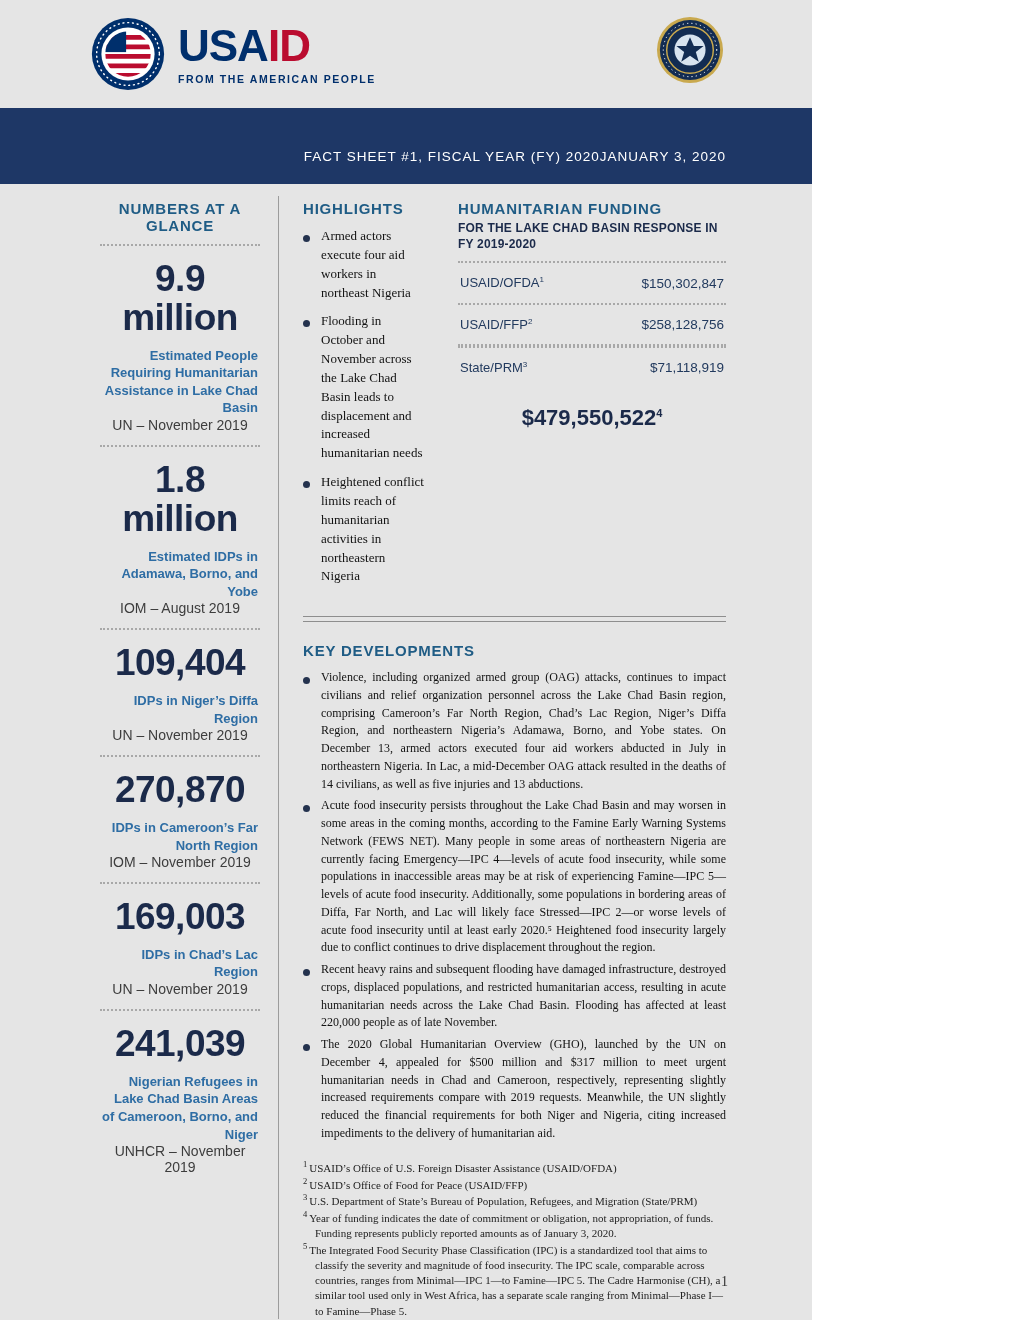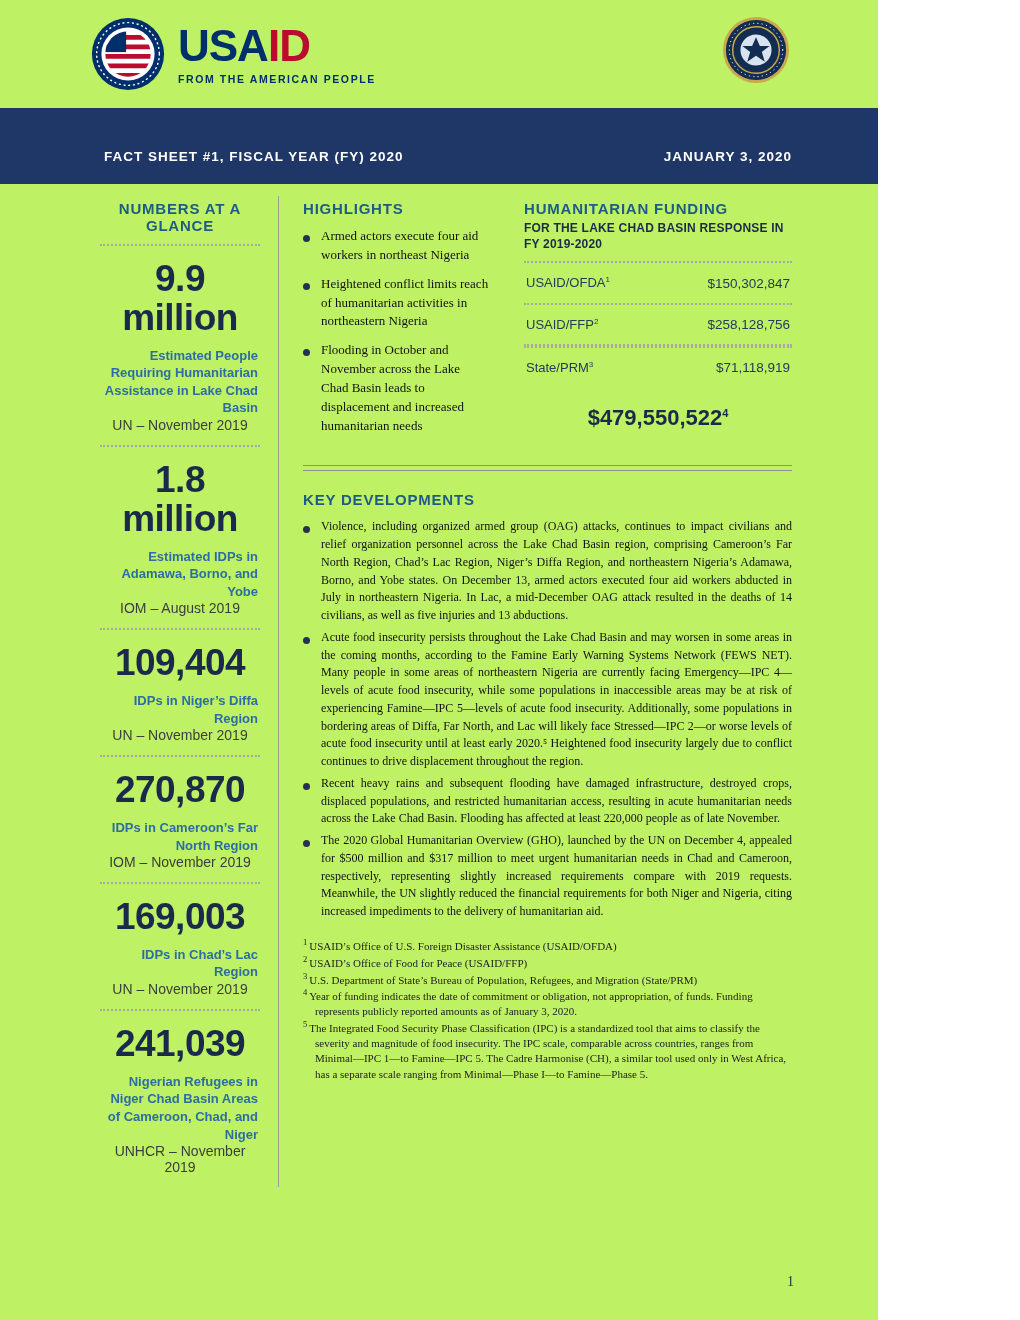--- a/index.html
+++ b/index.html
@@ -1,37 +1,37 @@
 <!DOCTYPE html>
 <html style="--banner: #1e3766; --heading: #1f5c85; --navy: #1b2a4a; --label_blue: #2e6da4; --usaid_blue: #002F6C; --usaid_red: #BA0C2F;"><head>
 <meta charset="utf-8">
 <style>
   html,body { margin:0; padding:0; background:#fff; }
   .page {
-    position:relative; width:878px; height:1320px; background:#bef264;
+    position:relative; width:812px; height:1320px; background:#e5e5e5;
     font-family:"Liberation Sans", sans-serif; overflow:hidden;
   }
 
   
   .header { display:flex; justify-content:space-between; align-items:flex-start;
             padding:16px 88px 0 90px; height:96px; box-sizing:border-box; }
   .usaid-logo { display:flex; align-items:center; gap:12px; }
   .usaid-word { font-size:44px; font-weight:bold; line-height:1; letter-spacing:-1px; }
   .usaid-part1 { color:var(--usaid_blue,#002F6C); }
   .usaid-part2 { color:var(--usaid_red,#BA0C2F); }
   .usaid-tagline { margin-top:5px; font-size:10.5px; font-weight:bold;
                    letter-spacing:1.6px; color:var(--usaid_blue,#002F6C); }
 
   
   .banner { background:var(--banner,#1e3766); color:#fff; margin-top:12px;
             padding:26px 86px 20px 104px; }
   .banner h1 { margin:0; font-size:36px; font-weight:bold; font-variant:small-caps;
                letter-spacing:1.5px; line-height:1.1; }
-  .banner-sub { display:flex; justify-content:space-between; margin-top:15px;
-                font-size:13.5px; font-weight:bold; letter-spacing:1px; }
+  .banner-sub { display:flex; justify-content:flex-end; margin-top:15px;
+                font-size:13.5px; font-weight:normal; letter-spacing:1px; }
 
   
   .content { display:flex; padding:12px 86px 0 100px; box-sizing:border-box; }
   .col-left { flex:0 0 178px; width:178px; padding-right:18px; text-align:center; box-sizing:border-box; }
   .section-h { margin:4px 0 10px; font-size:15px; font-weight:bold;
                letter-spacing:.8px; color:var(--heading,#1f5c85); }
   .stat { padding:14px 2px 12px; border-top:2px dotted #a8a8a8; }
   .stat-value { font-size:37px; font-weight:bold; line-height:1.05;
                 color:var(--navy,#1b2a4a); letter-spacing:-.5px; }
   .stat-label { margin-top:9px; font-size:13px; font-weight:bold; line-height:1.35;
@@ -160,42 +160,42 @@
       </div>
 
       <div class="stat">
         <div class="stat-value">169,003</div>
         <div class="stat-label">IDPs in Chad’s Lac Region</div>
         <div class="stat-source">UN – November 2019</div>
       </div>
 
       <div class="stat">
         <div class="stat-value">241,039</div>
-        <div class="stat-label">Nigerian Refugees in Niger Chad Basin Areas of Cameroon, Chad, and Niger</div>
+        <div class="stat-label">Nigerian Refugees in Lake Chad Basin Areas of Cameroon, Borno, and Niger</div>
         <div class="stat-source">UNHCR – November 2019</div>
       </div>
     </div>
 
     <div class="main">
       <div class="top-row">
 
         <div class="highlights">
           <h2 class="section-h">HIGHLIGHTS</h2>
           <ul class="blist">
             <li>
               <span class="bullet"></span>
               <span class="btext">Armed actors execute four aid workers in northeast Nigeria</span>
             </li>
             <li>
               <span class="bullet"></span>
-              <span class="btext">Heightened conflict limits reach of humanitarian activities in northeastern Nigeria</span>
+              <span class="btext">Flooding in October and November across the Lake Chad Basin leads to displacement and increased humanitarian needs</span>
             </li>
             <li>
               <span class="bullet"></span>
-              <span class="btext">Flooding in October and November across the Lake Chad Basin leads to displacement and increased humanitarian needs</span>
+              <span class="btext">Heightened conflict limits reach of humanitarian activities in northeastern Nigeria</span>
             </li>
           </ul>
         </div>
 
         <div class="funding">
           <h2 class="section-h">HUMANITARIAN FUNDING</h2>
           <div class="funding-sub">FOR THE LAKE CHAD BASIN RESPONSE IN FY 2019-2020</div>
 
           <div class="funding-row">
             <span class="flabel"><span>USAID/OFDA</span><sup>1</sup></span>

